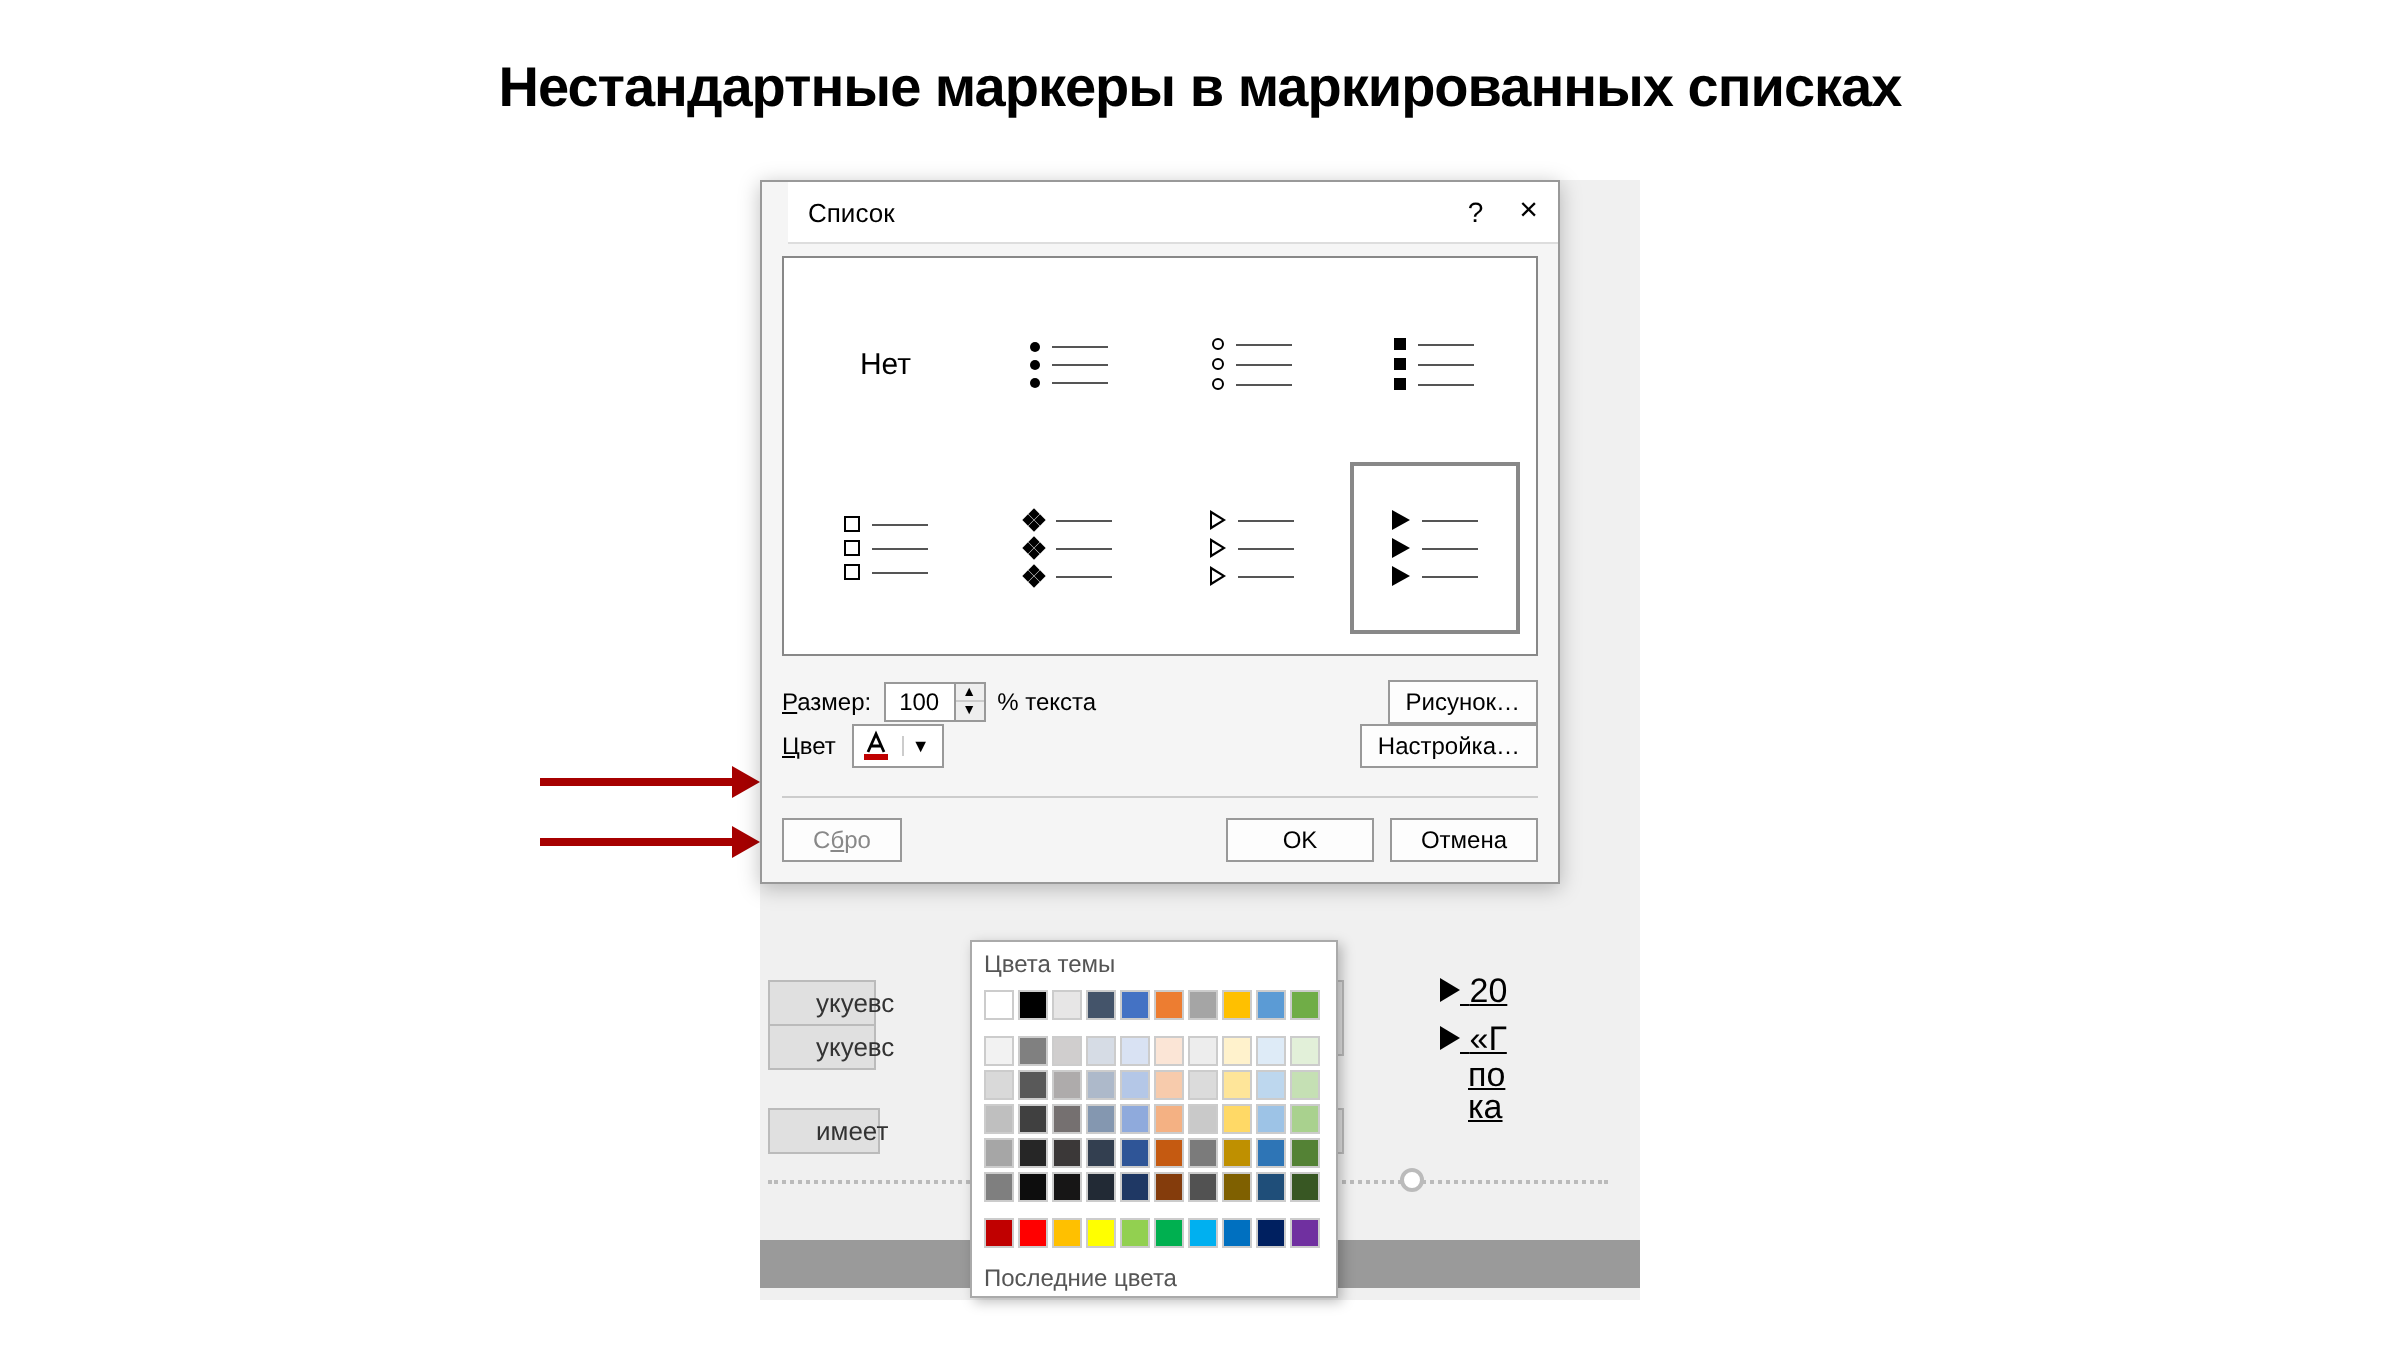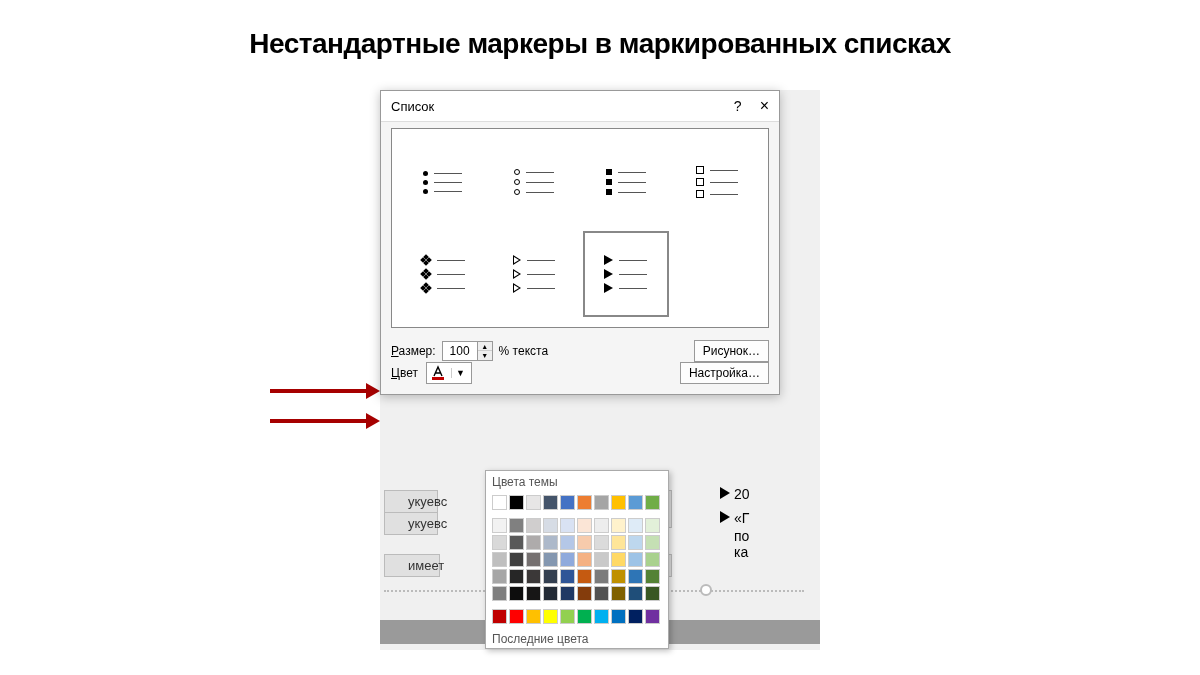--- a/index.html
+++ b/index.html
@@ -40,20 +40,21 @@
     box-shadow: 0 2px 10px rgba(0,0,0,.25);
   }
   .dlg-titlebar {
     display:flex;
     align-items:center;
     justify-content:space-between;
     padding: 6px 10px;
     font-size: 13px;
     background: #fff;
     border-bottom: 1px solid #ddd;
+    margin-left: 13px;
   }
   .dlg-titlebar .right { display:flex; align-items:center; gap:18px;}
   .dlg-body { padding: 6px 10px 10px; }
   .tabs { display:flex; border-bottom:1px solid #bbb; margin-bottom:8px;}
   .tab {
     padding: 4px 10px 5px;
     font-size: 12px;
     border:1px solid transparent;
     border-bottom:none;
     position:relative;
@@ -131,21 +132,21 @@
     position:absolute;
     background:#e0e0e0;
     border:1px solid #bbb;
     font-size:13px;
     color:#333;
     padding:3px 23px;
   }
   .bg-line { position:absolute; height:2px; border-top:2px dotted #bbb; }
   .bg-circ { position:absolute; width:12px;height:12px;border:2px solid #bbb;border-radius:50%;background:#fff;}
   .bg-gray { position:absolute; background:#9a9a9a;}
-  .bg-text { position:absolute; font-size:14px; color:#000;}
+  .bg-text { position:absolute; font-size:17px; color:#000;text-decoration:underline;}
   .bg-arrow { width:0;height:0;border-top:6px solid transparent;border-bottom:6px solid transparent;border-left:10px solid #000; display:inline-block;}
   
   .popup {
     position:absolute;
     left: 57px;
     top: 0;
     width:184px;
     background:#fff;
     border:1px solid #aaa;
     box-shadow:2px 2px 6px rgba(0,0,0,.25);
@@ -196,20 +197,23 @@
       <span>Список</span>
       <span class="right">
         <span class="qmark">?</span>
         <span class="close-x">×</span>
       </span>
     </div>
     <div class="dlg-body">
 
       <div class="gallery">
         <div class="gcell">
+          <span class="none-text">Нет</span>
+        </div>
+        <div class="gcell">
           <div class="row">
               <span class="dot"></span>
               <span class="linep"></span>
             </div>
           <div class="row">
               <span class="dot"></span>
               <span class="linep"></span>
             </div>
           <div class="row">
               <span class="dot"></span>
@@ -333,20 +337,27 @@
             <svg width="18" height="16">
               <path d="M5 11 L9 2 L13 11 M6.5 8 H11.5" stroke="#000" fill="none" stroke-width="1.4"></path>
               <rect x="3" y="12" width="12" height="3" fill="#c00000"></rect>
             </svg>
             <span class="chev">▼</span>
           </span>
         </div>
         <span class="btn"><span class="ul">Н</span>астройка…</span>
       </div>
 
+      <div class="bottombar">
+        <span class="btn" style="min-width:60px; color:#888;">С<span style="text-decoration:underline">б</span>ро</span>
+        <div style="display:flex; gap:8px;">
+          <span class="btn">OK</span>
+          <span class="btn">Отмена</span>
+        </div>
+      </div>
     </div>
   </div>
 
   <div class="popup-anchor">
     <div class="popup">
       <div class="sect-label">Цвета темы</div>
       <div class="swgrid" id="theme-row1">
           <div class="sw" style="background: rgb(255, 255, 255);"></div>
           <div class="sw" style="background: rgb(0, 0, 0);"></div>
           <div class="sw" style="background: rgb(231, 230, 230);"></div>

